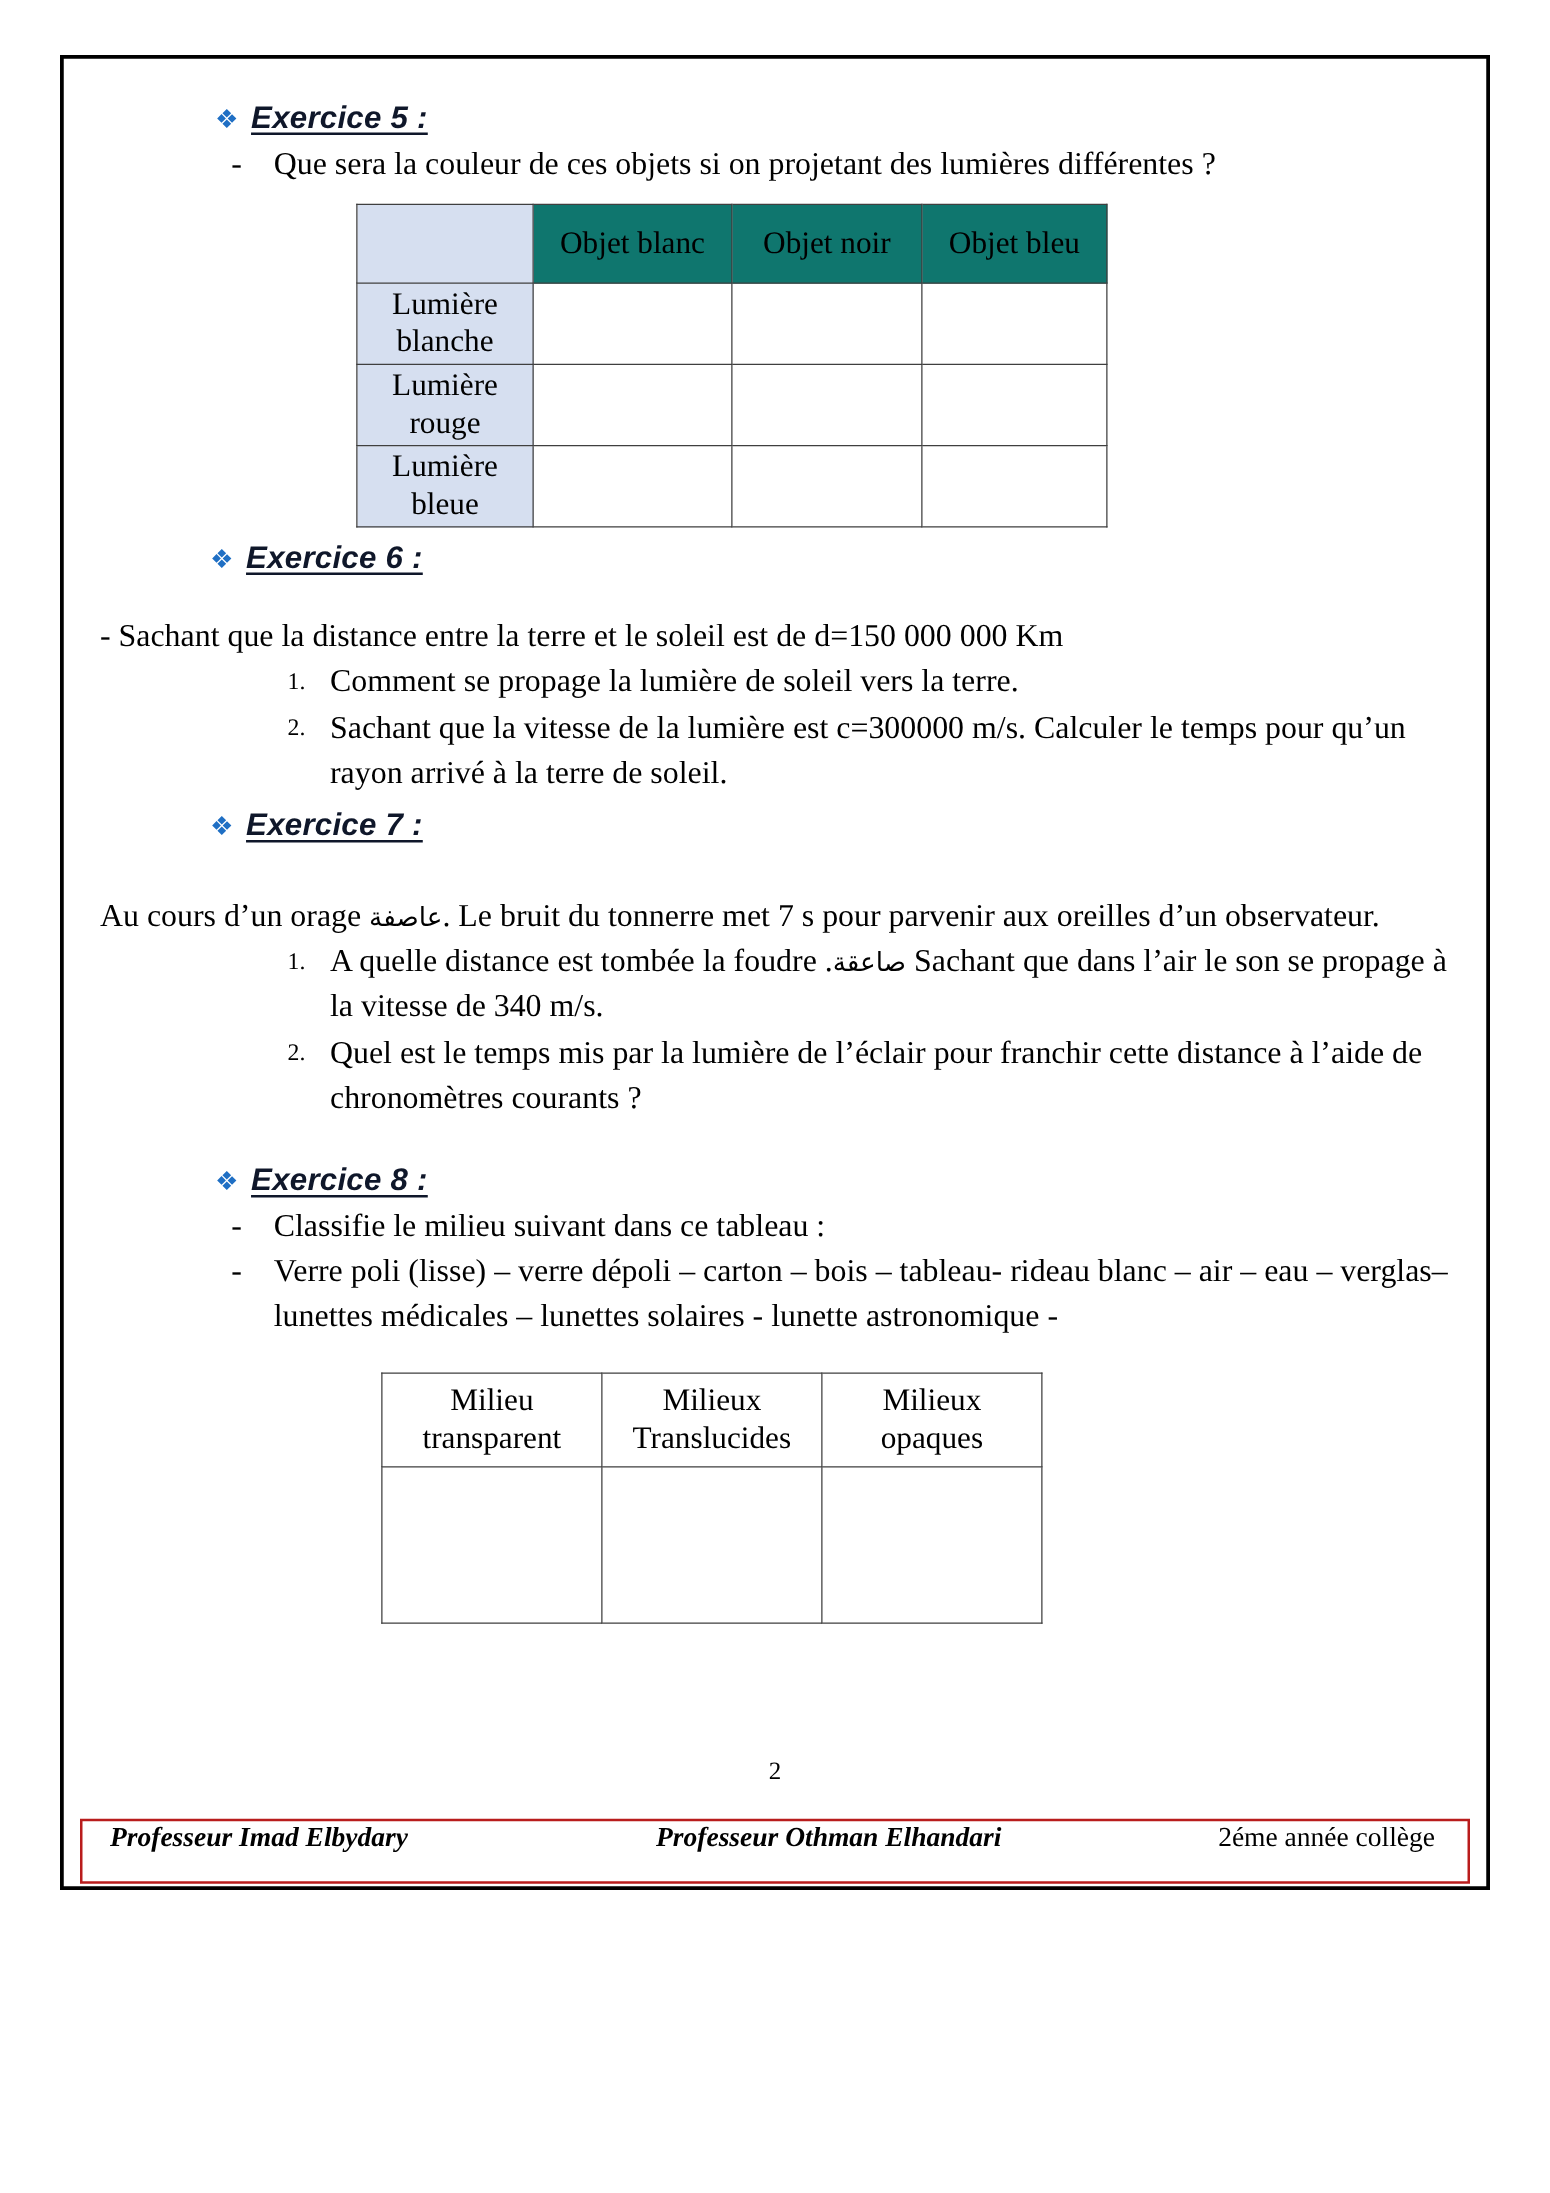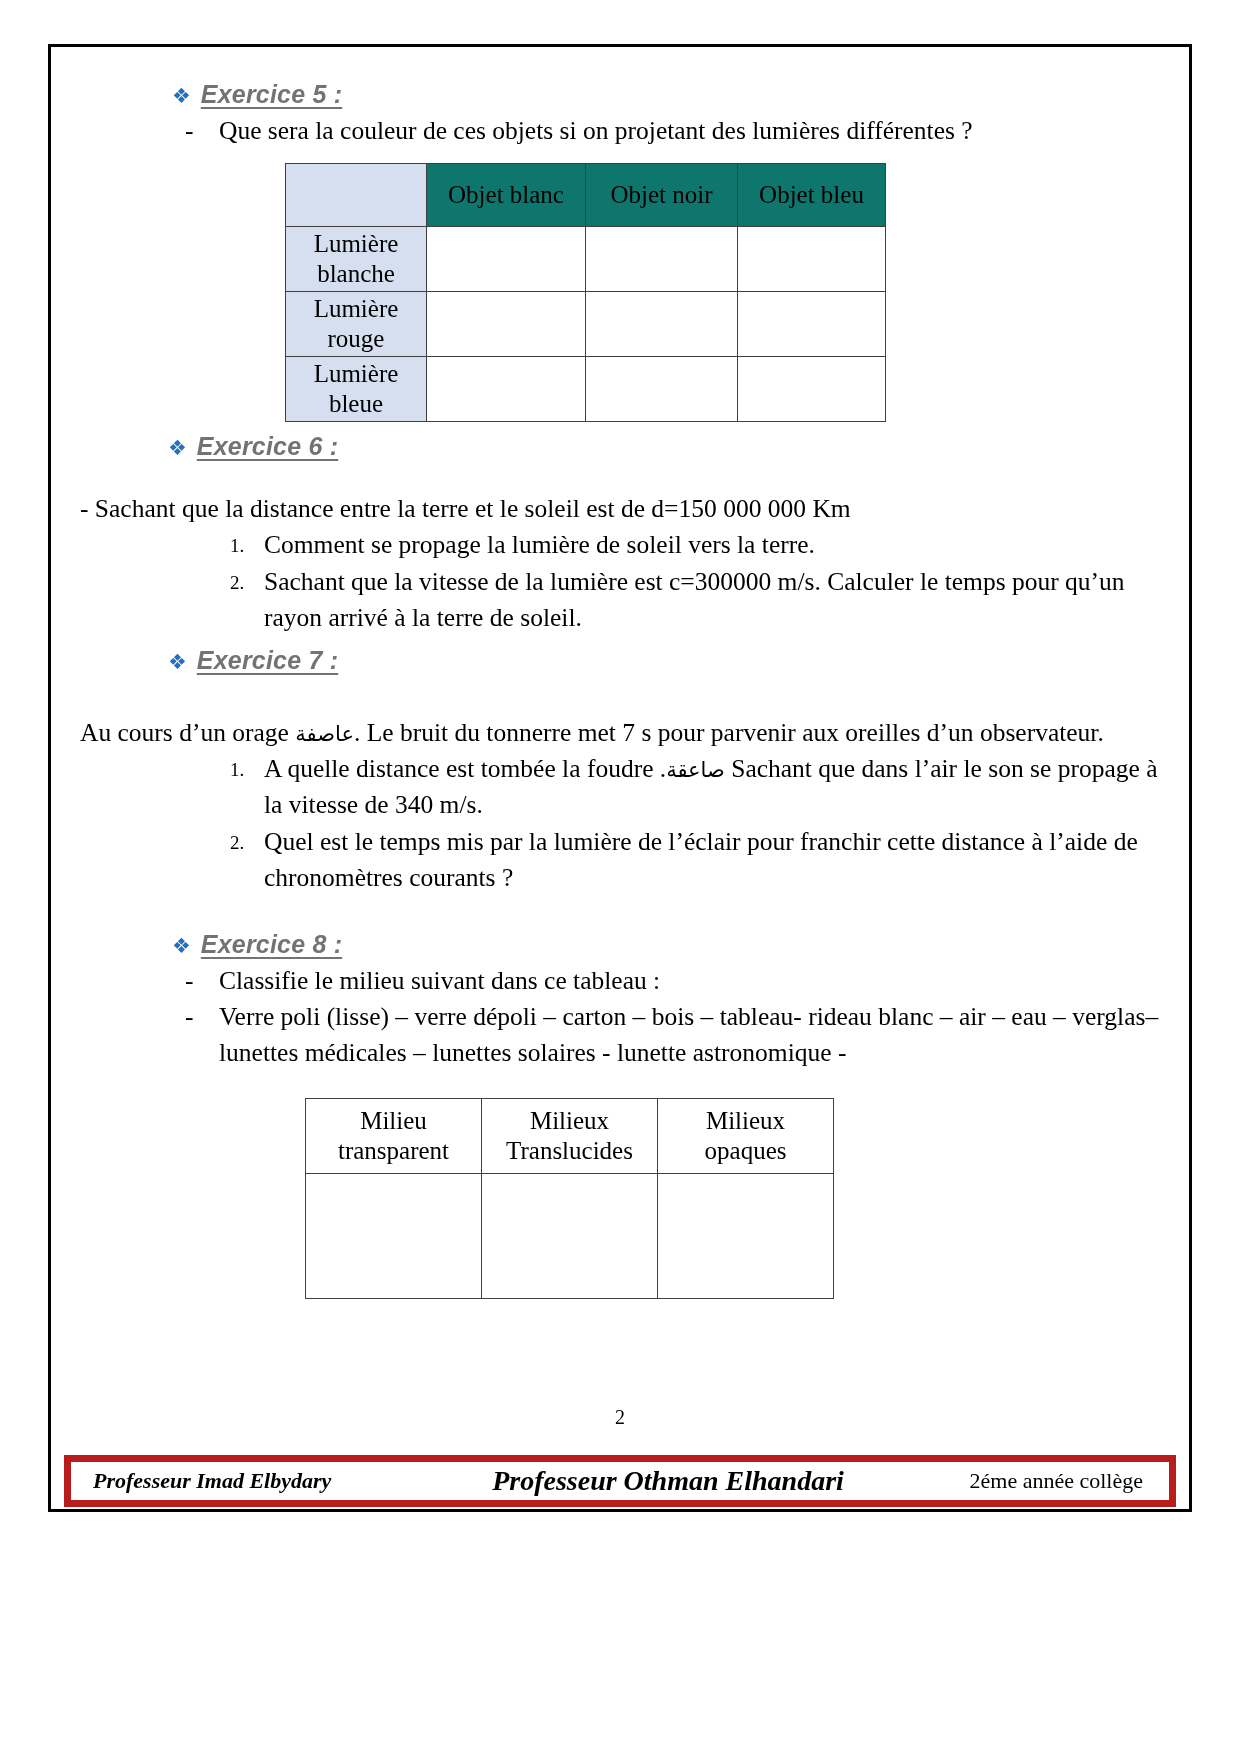--- a/index.html
+++ b/index.html
@@ -49,21 +49,21 @@
     font-size: 21px;
     line-height: 1;
     margin-right: 11px;
     letter-spacing: -1px;
   }
   .ex-title {
     font-family: "Liberation Sans", "DejaVu Sans", sans-serif;
     font-style: italic;
     font-weight: bold;
     font-size: 25px;
-    color: #737373;
+    color: #0f172a;
     text-decoration: underline;
     text-underline-offset: 4px;
     letter-spacing: 0.2px;
   }
 
   
   .para {
     font-size: 25.5px;
     line-height: 1.42;
     margin: 0;
@@ -145,34 +145,33 @@
     top: 1406px;
     text-align: center;
     font-size: 20px;
   }
   .footer-box {
     position: absolute;
     left: 64px;
     top: 1455px;
     width: 1112px;
     height: 52px;
-    border: 7px solid #b91c1c;
+    border: 2px solid #b91c1c;
     box-sizing: border-box;
     display: flex;
-    align-items: center;
   }
   .footer-left {
     font-size: 22px;
     font-weight: bold;
     font-style: italic;
     padding-left: 22px;
     width: 360px;
   }
   .footer-mid {
-    font-size: 28px;
+    font-size: 22px;
     font-weight: bold;
     font-style: italic;
     width: 430px;
     text-align: center;
   }
   .footer-right {
     font-size: 22px;
     flex: 1 1 auto;
     text-align: right;
     padding-right: 26px;

